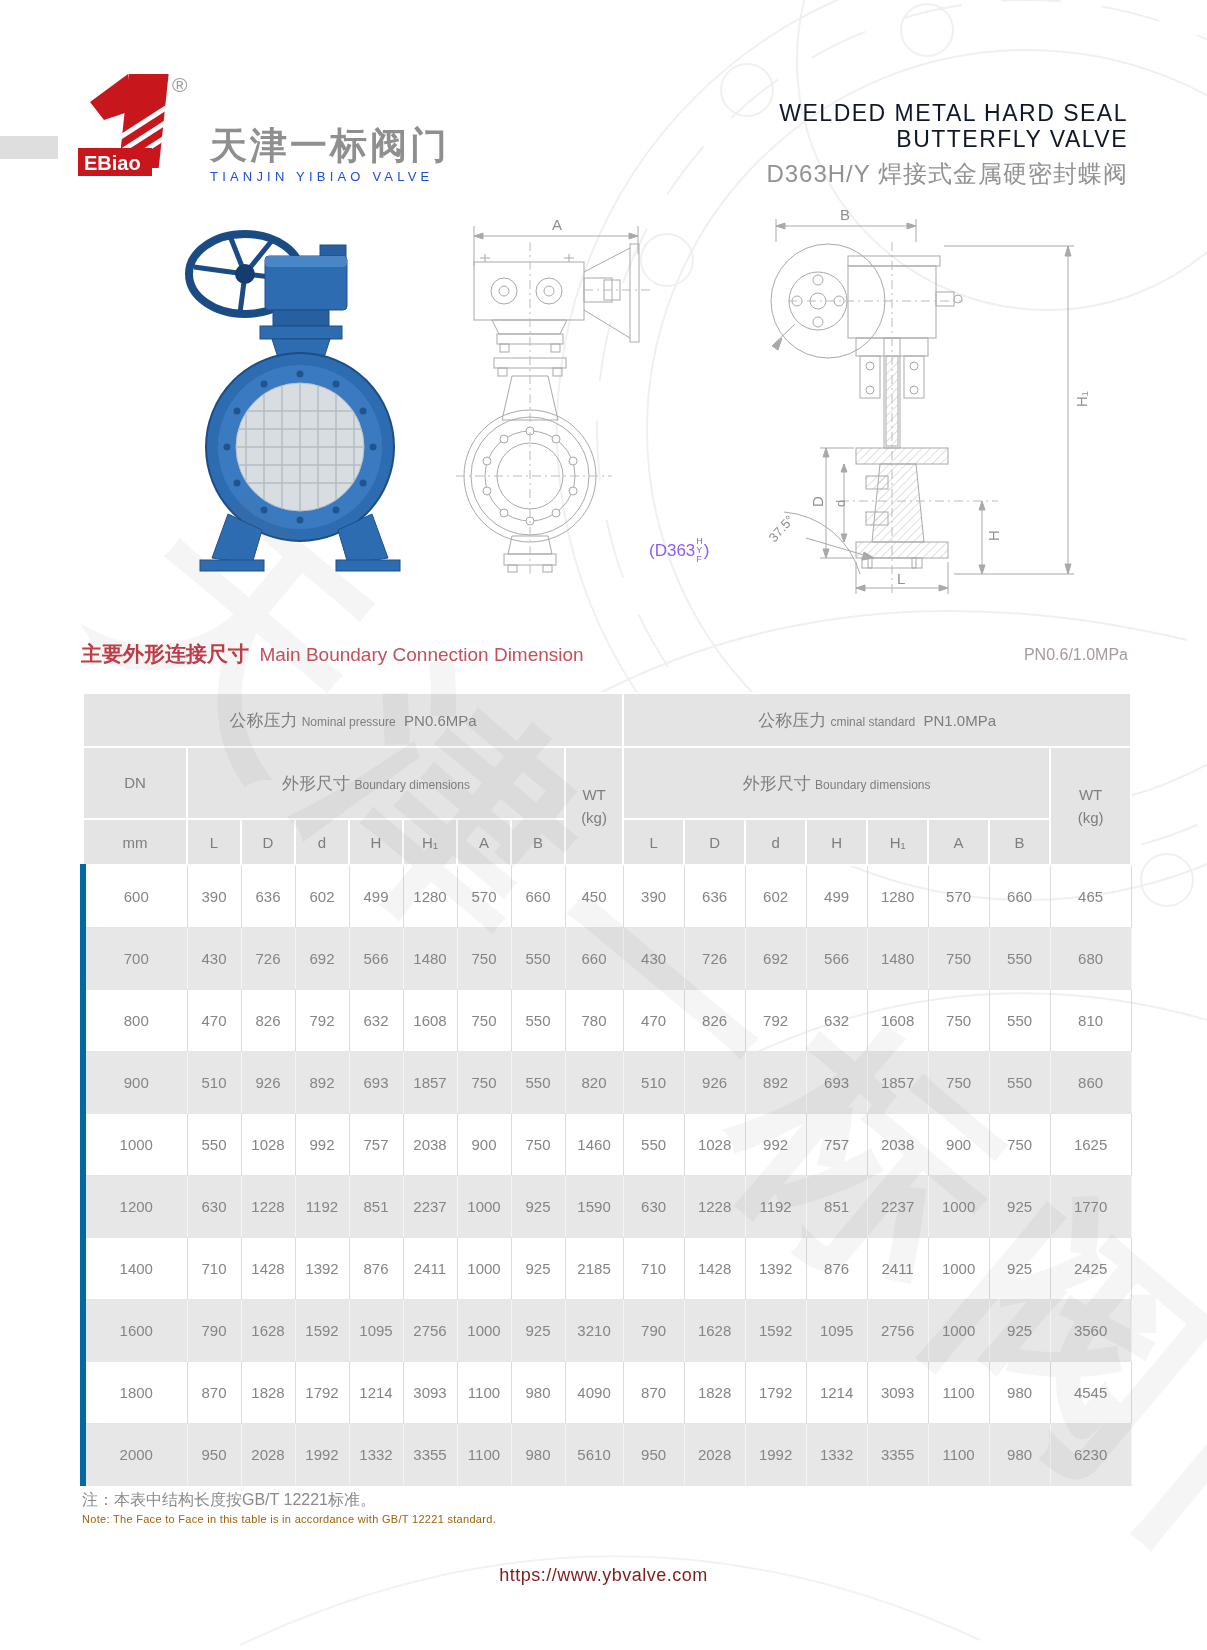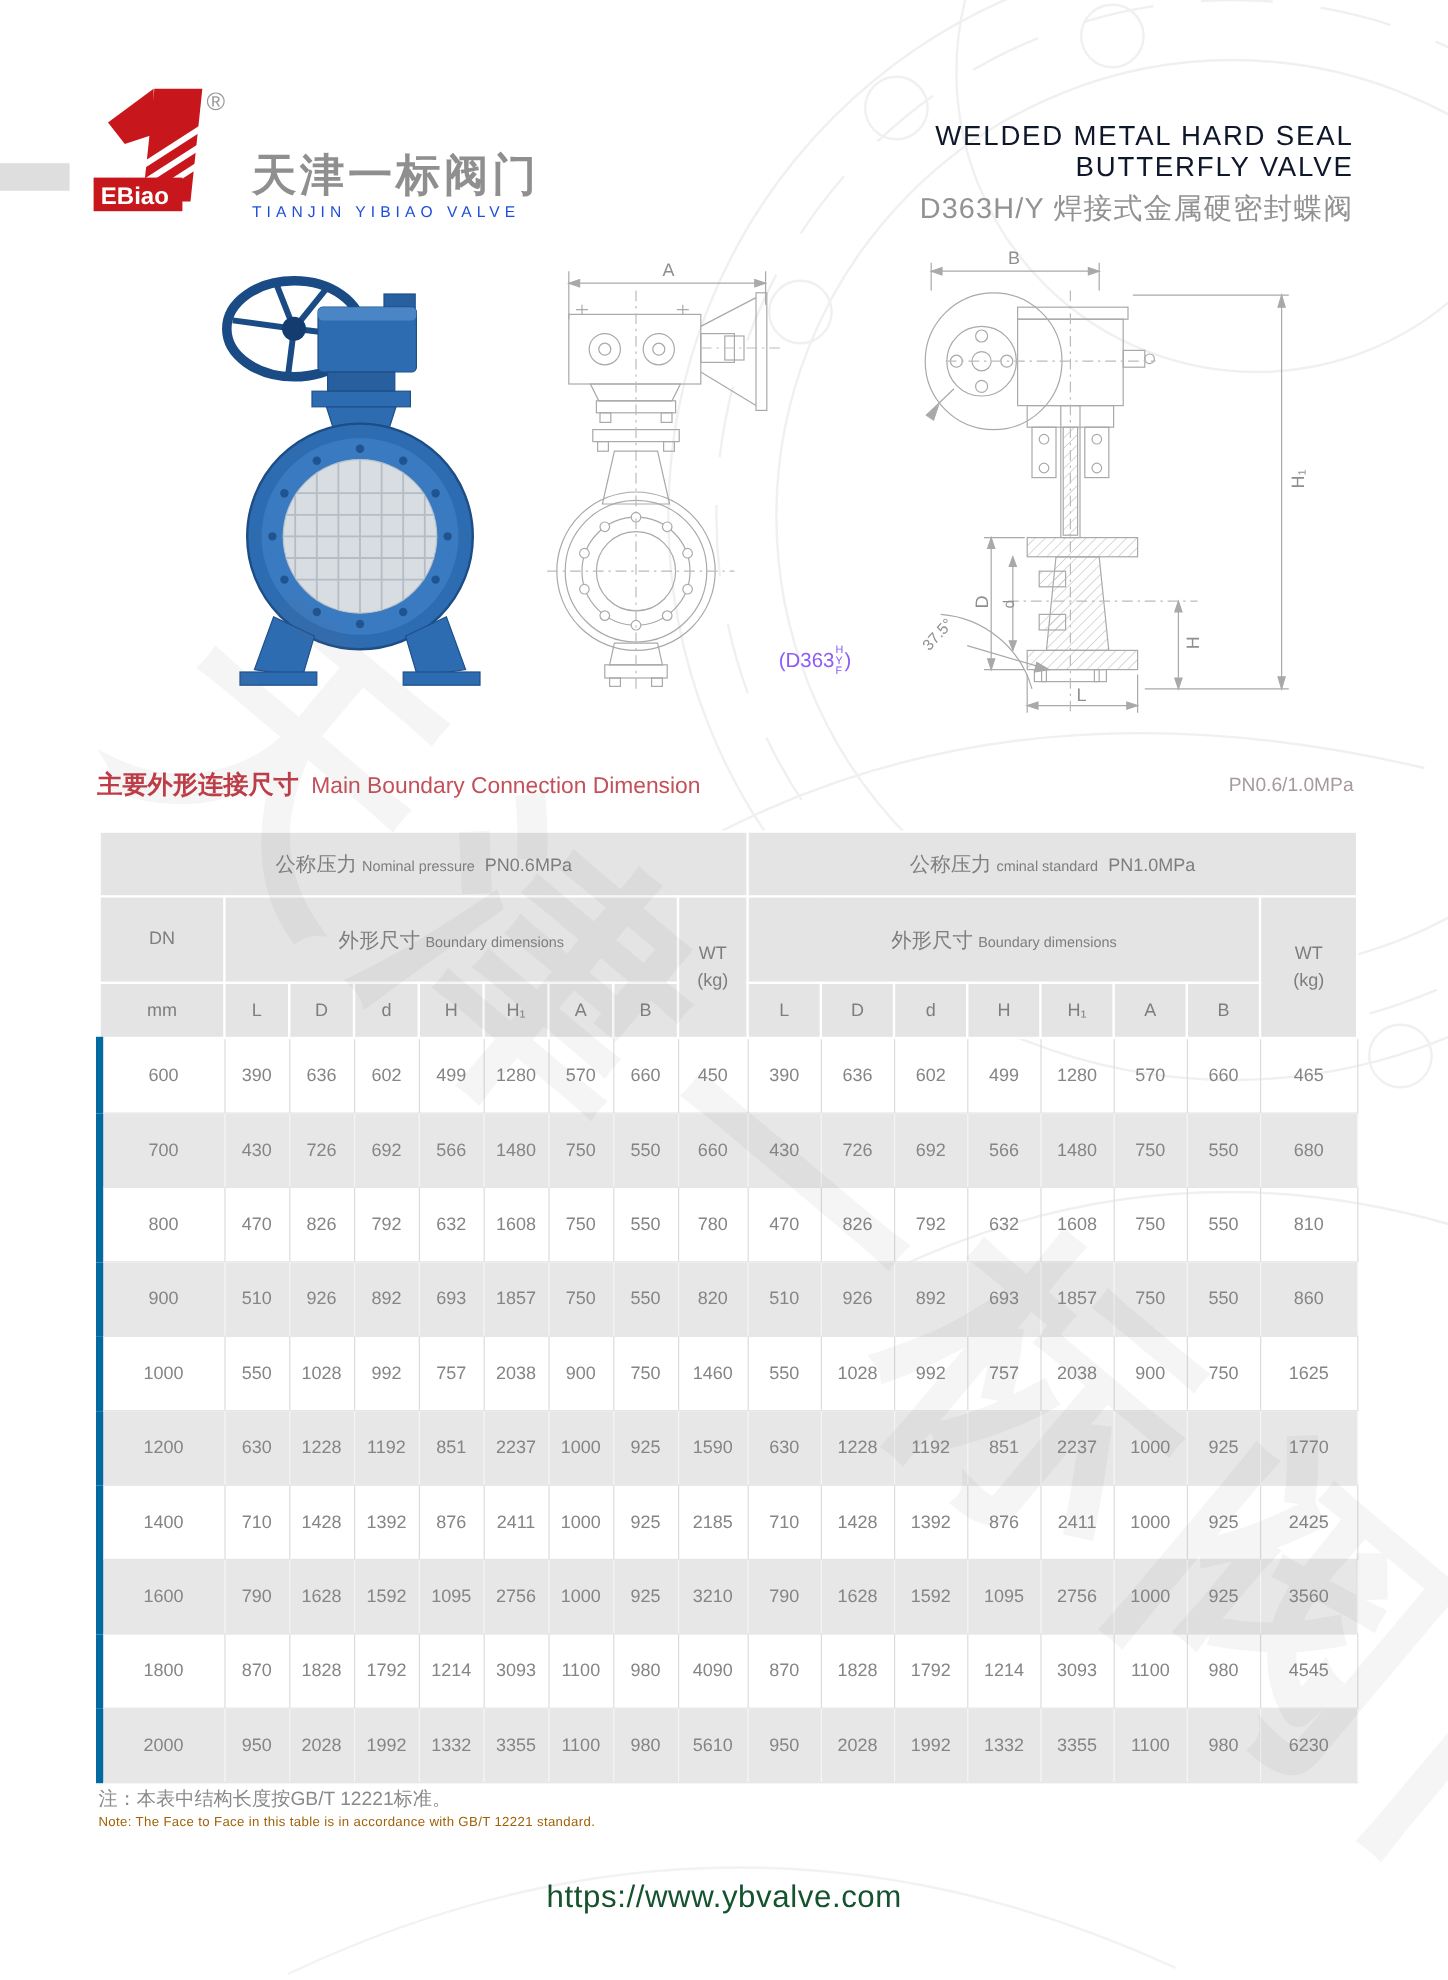--- a/index.html
+++ b/index.html
@@ -43,21 +43,21 @@
   .dim-table .val{font-size:15px;}
   .dim-table td{height:59px;font-size:15px;border-right:1px solid #dcdcdc;border-bottom:1px solid #e6e6e6;}
   .dim-table td:first-child{border-left:6px solid #0369a1;}
   .dim-table tbody tr:nth-child(even) td{background:#e7e7e7;border-right-color:#f4f4f4;}
   .wt-cell{line-height:1.55;font-size:15px;}
   
   .notes{position:absolute;left:82px;top:1490px;}
   .notes .cn{font-size:16px;color:#8a8a8a;line-height:1.3;}
   .notes .en{font-size:11px;color:#a16207;margin-top:2px;letter-spacing:0.3px;}
   .footer-url{position:absolute;left:0;top:1565px;width:100%;text-align:center;
-              font-size:26px;color:#14532d;letter-spacing:0.5px;}
+              font-size:18px;color:#7f1d1d;letter-spacing:0.5px;}
   svg text{font-family:"Liberation Sans",sans-serif;}
 </style>
 </head>
 <body>
 
 <div class="page">
 
   <svg class="wm-circles" width="660" height="1150" viewBox="0 0 660 1150">
     <g fill="none" stroke="#f0f0f0" stroke-width="2">
       <circle cx="480" cy="430" r="470"></circle>

